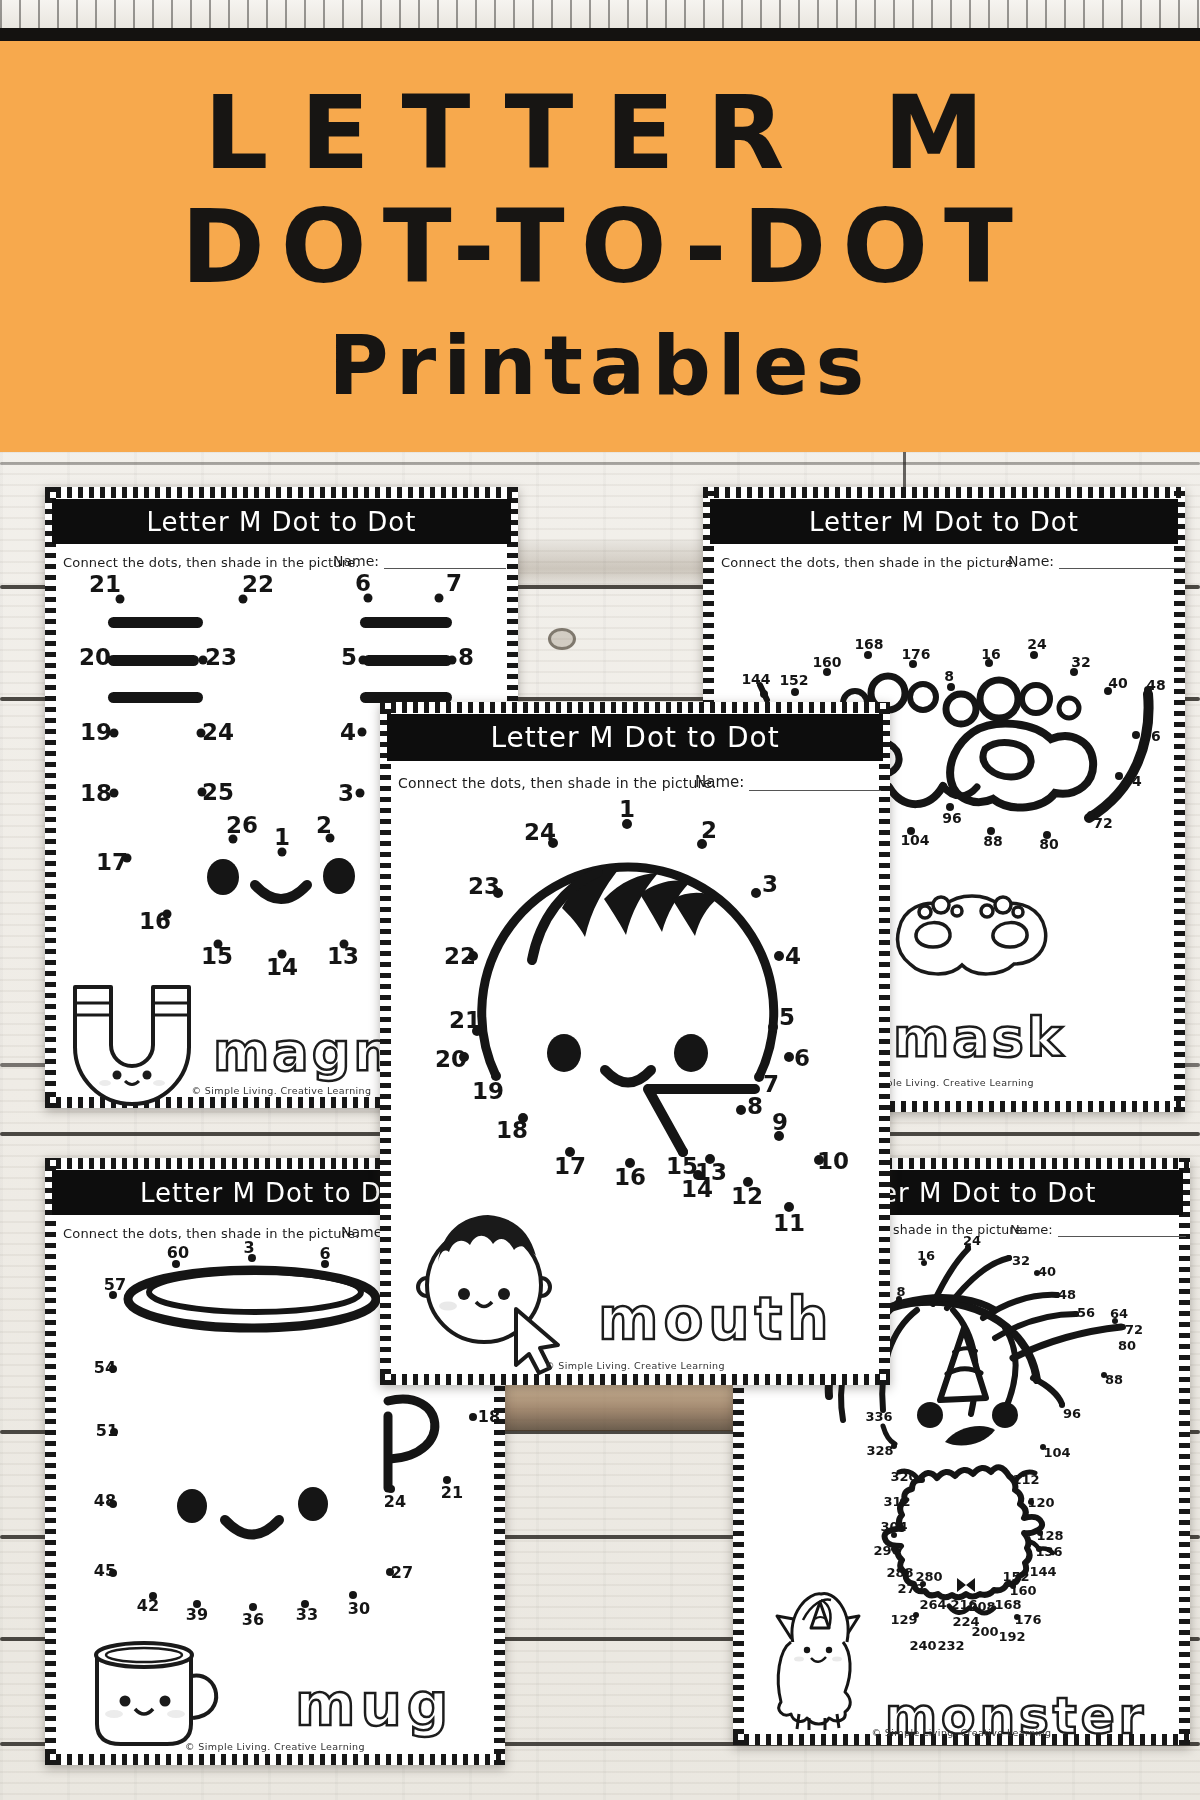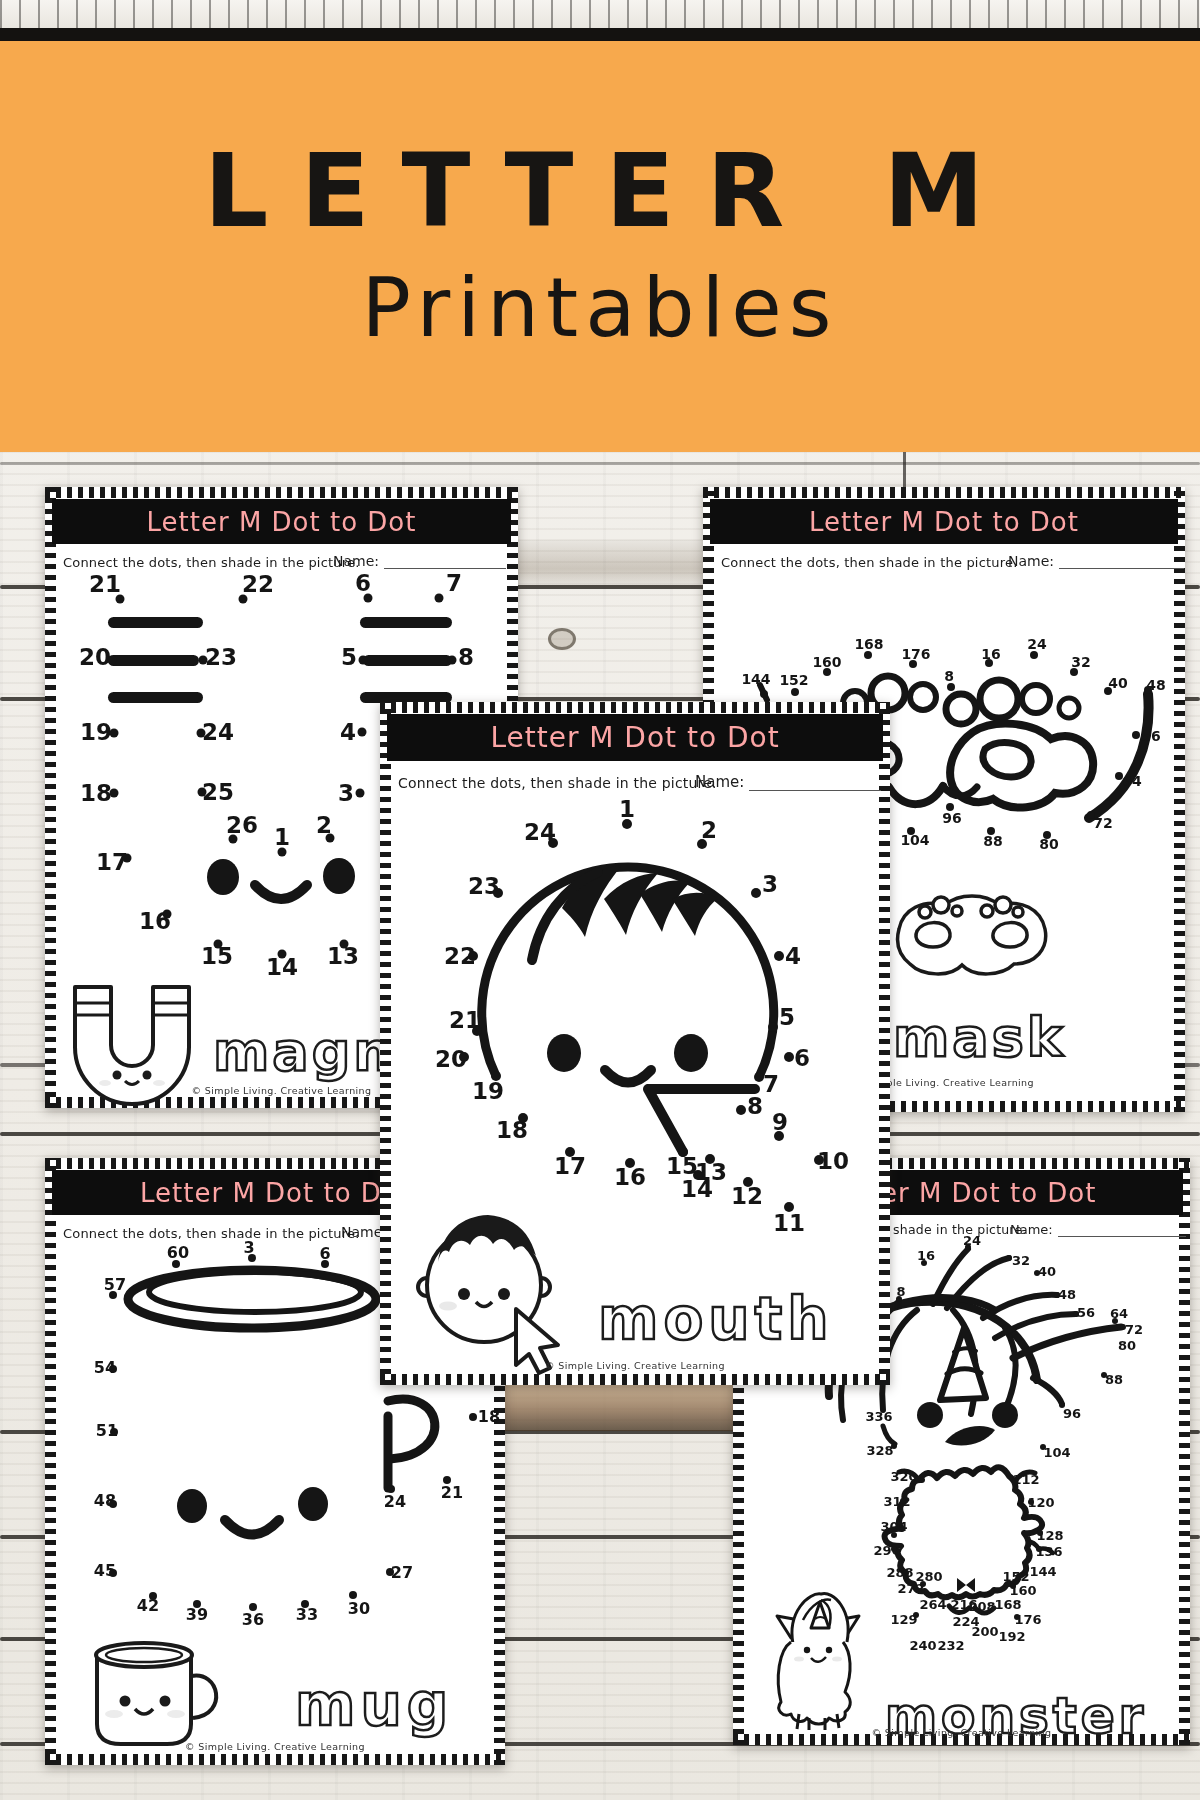--- a/index.html
+++ b/index.html
@@ -23,35 +23,35 @@
      background:linear-gradient(180deg,#c3a581 0%,#8d6f52 55%,#4a3927 100%);}
   .weathered2{position:absolute;left:515px;top:540px;width:195px;height:48px;z-index:1;opacity:.28;
      background:linear-gradient(180deg,rgba(90,80,66,.2),#6b5b45 60%,rgba(90,80,66,.15));}
   .knot{position:absolute;left:548px;top:628px;width:22px;height:16px;border-radius:50%;z-index:1;
      border:3px solid rgba(60,52,40,.55);background:rgba(120,105,85,.25);}
   
   .banner{position:absolute;left:0;top:41px;width:1200px;height:411px;background:#F7A94D;z-index:2;
           display:flex;flex-direction:column;align-items:center;justify-content:center;color:#171513;}
   .banner .l1{font-size:101px;font-weight:700;letter-spacing:32px;line-height:1.1;margin-left:20px;text-align:right;}
   .banner .l2{font-size:101px;font-weight:700;letter-spacing:16px;line-height:1.15;margin-left:10px;}
-  .banner .l3{font-size:82px;font-weight:400;letter-spacing:7px;line-height:1.2;margin-top:12px;text-align:right;}
+  .banner .l3{font-size:82px;font-weight:700;letter-spacing:7px;line-height:1.2;margin-top:12px;text-align:right;}
   
   .sheet{position:absolute;background:#fff;box-shadow:0 3px 10px rgba(40,35,28,.35);overflow:hidden;}
   .sheet-magnet {left:45px; top:487px; width:473px;height:621px;z-index:3;}
   .sheet-mask   {left:703px;top:487px; width:482px;height:625px;z-index:3;}
   .sheet-mug    {left:45px; top:1158px;width:460px;height:607px;z-index:4;}
   .sheet-monster{left:733px;top:1158px;width:457px;height:587px;z-index:4;}
   .sheet-mouth  {left:380px;top:702px; width:510px;height:683px;z-index:5;}
   .ticks{position:absolute;inset:0;pointer-events:none;
      background:
       repeating-linear-gradient(90deg,#171717 0 5px,rgba(0,0,0,0) 5px 11px) left top/100% 11px no-repeat,
       repeating-linear-gradient(90deg,#171717 0 5px,rgba(0,0,0,0) 5px 11px) left bottom/100% 11px no-repeat,
       repeating-linear-gradient(0deg,#171717 0 5px,rgba(0,0,0,0) 5px 11px) left top/11px 100% no-repeat,
       repeating-linear-gradient(0deg,#171717 0 5px,rgba(0,0,0,0) 5px 11px) right top/11px 100% no-repeat;}
-  .sheet-header{position:absolute;left:7px;right:7px;top:12px;height:45px;background:#0d0d0d;color:#fca5a5;
+  .sheet-header{position:absolute;left:7px;right:7px;top:12px;height:45px;background:#0d0d0d;color:#ffffff;
       display:flex;align-items:center;justify-content:center;font-size:26px;letter-spacing:1px;font-weight:500;}
   .sheet-mouth .sheet-header{height:47px;font-size:28px;}
   .instructions{position:absolute;left:18px;top:68px;font-size:13px;color:#1c1c1c;letter-spacing:.2px;}
   .sheet-mouth .instructions{top:73px;font-size:14px;}
   .sheet-monster .instructions{left:8px;top:64px;font-size:12.5px;}
   .name-row{position:absolute;top:66px;font-size:14px;color:#1c1c1c;display:flex;align-items:flex-end;}
   .sheet-magnet .name-row{left:288px}.sheet-mask .name-row{left:305px}
   .sheet-mouth .name-row{left:315px;top:71px;font-size:15px}
   .sheet-mug .name-row{left:296px}.sheet-monster .name-row{left:277px;top:64px;font-size:13px}
   .name-line{display:inline-block;height:14px;border-bottom:1.6px solid #555;margin-left:5px;}
@@ -98,20 +98,21 @@
   <div class="plank p6"></div>
   <div class="plank p7"></div>
   <div class="plank p8"></div>
   <div class="plank-v"></div>
   <div class="weathered"></div>
   <div class="weathered2"></div>
   <div class="knot"></div>
 
   <header class="banner">
     <div class="l1">LETTER M</div>
+    <div class="l2">DOT-TO-DOT</div>
     <div class="l3">Printables</div>
   </header>
 
   <section class="sheet sheet-magnet">
     <div class="ticks"></div>
     <div class="sheet-header">
       <span>Letter M Dot to Dot</span>
       </div>
     <div class="instructions">Connect the dots, then shade in the picture.</div>
     <div class="name-row">

